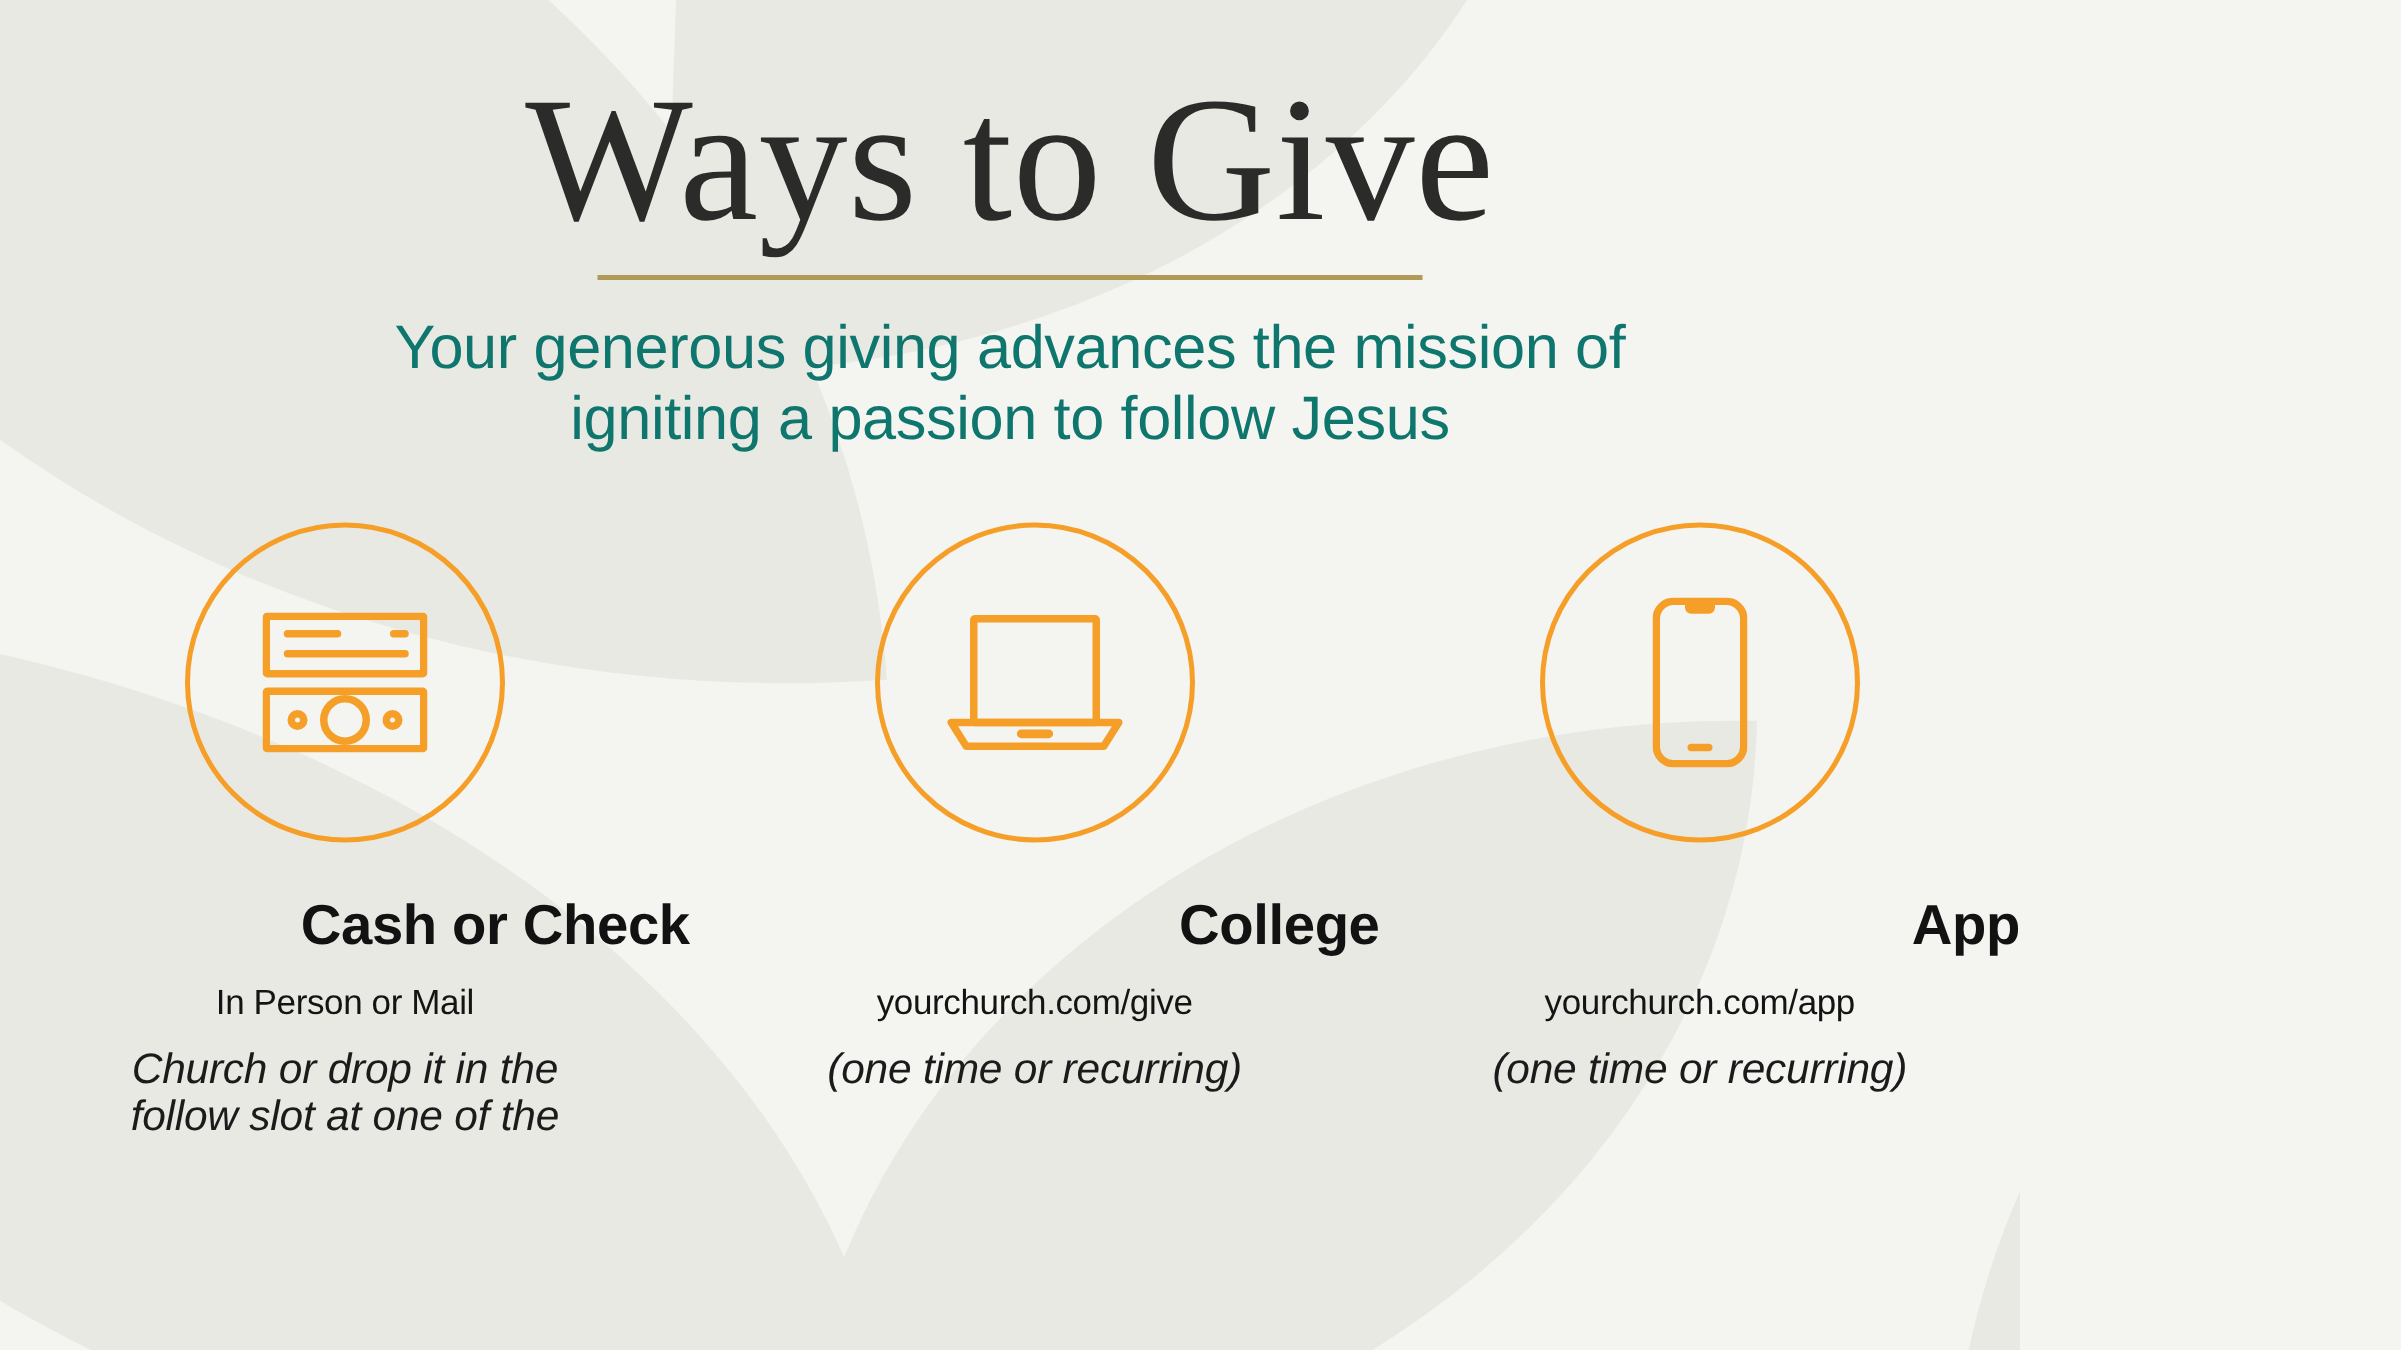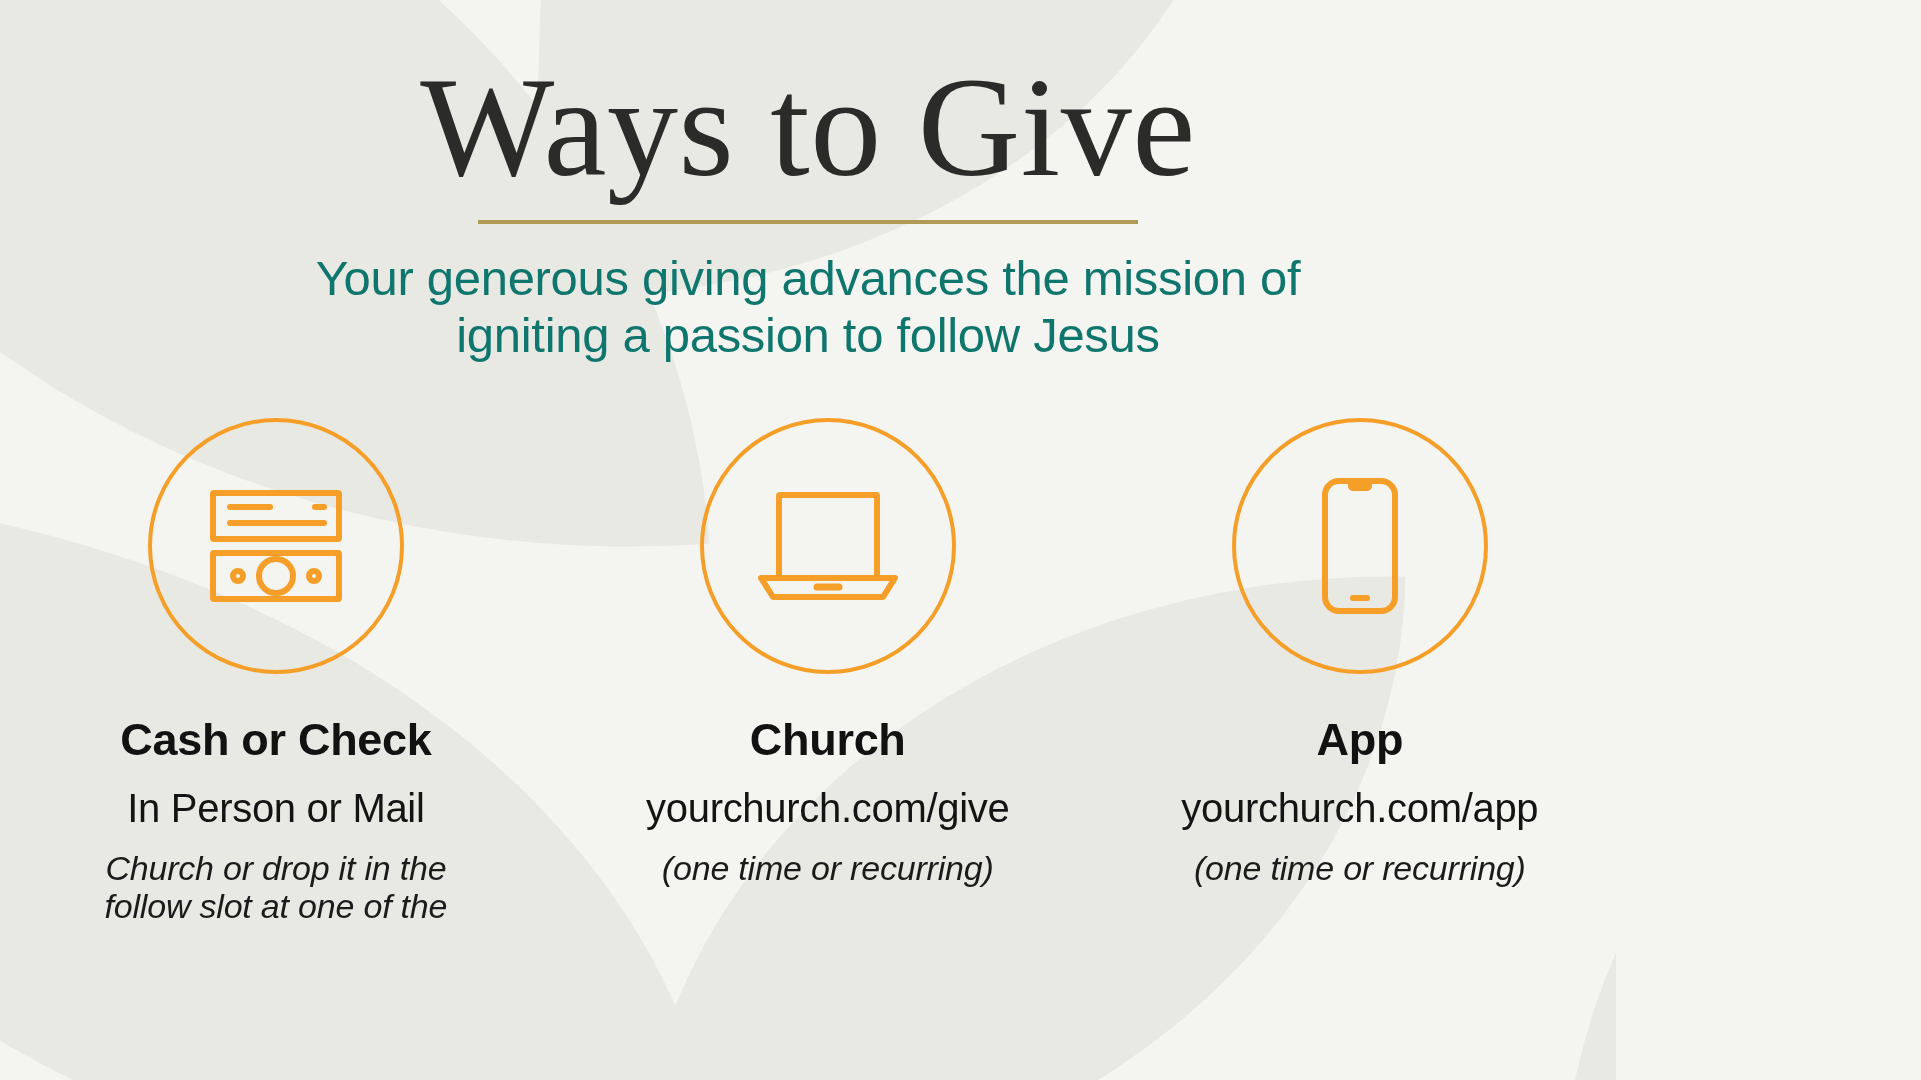--- a/index.html
+++ b/index.html
@@ -100,24 +100,25 @@
     display:flex; align-items:center; justify-content:center;
   }
   .icon-ring svg { display:block; }
 
   .col-title {
     margin-top:40px;
     font-size:45px;
     font-weight:bold;
     color:#121212;
     letter-spacing:-0.3px;
+    text-align:right;
   }
   .col-sub {
     margin-top:20px;
-    font-size:40px;
+    font-size:28px;
     color:#141414;
     font-weight:400;
     letter-spacing:-0.3px;
   }
   .col-note {
     margin-top:18px;
     font-size:34px;
     font-style:italic;
     color:#1b1b1b;
     line-height:1.12;
@@ -175,21 +176,21 @@
     <div class="col col-web">
       <div class="icon-ring">
         <span>
           <svg width="150" height="110" viewBox="0 0 150 110" fill="none" stroke="#f59e28" stroke-width="6" stroke-linecap="round" stroke-linejoin="round">
             <rect x="26" y="4" width="98" height="83" rx="1"></rect>
             <path d="M8 87 H142 L130 106 H20 Z"></path>
             <line x1="64" y1="96" x2="86" y2="96" stroke-width="7"></line>
           </svg>
         </span>
       </div>
-      <div class="col-title">Church</div>
+      <div class="col-title">College</div>
       <div class="col-sub">yourchurch.com/give</div>
       <div class="col-note">
         <div>(one time or recurring)</div>
       </div>
     </div>
 
     <div class="col col-app">
       <div class="icon-ring">
         <span>
           <svg width="76" height="136" viewBox="0 0 76 136" fill="none" stroke="#f59e28" stroke-width="6" stroke-linecap="round" stroke-linejoin="round">

